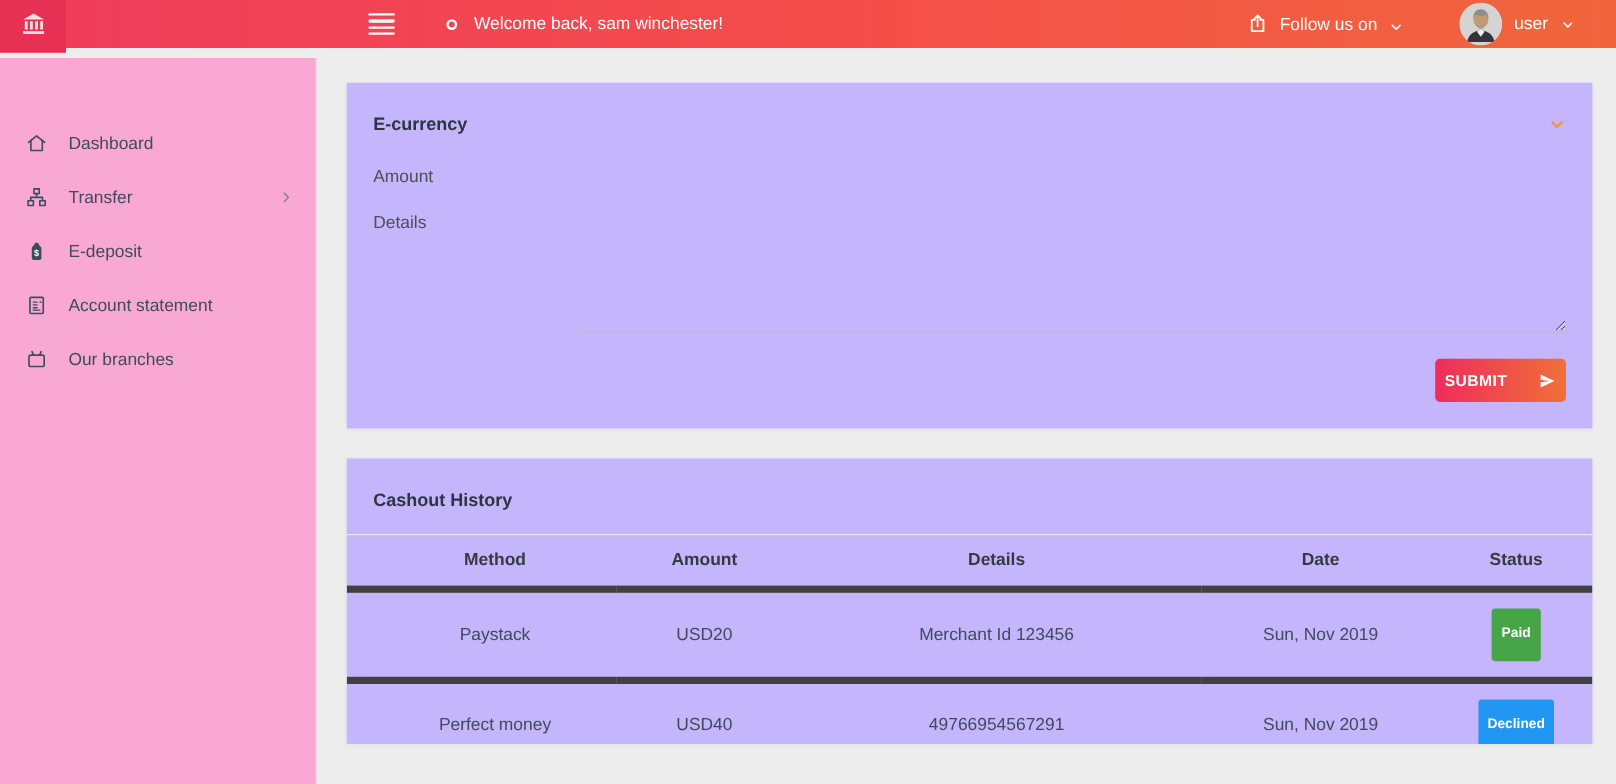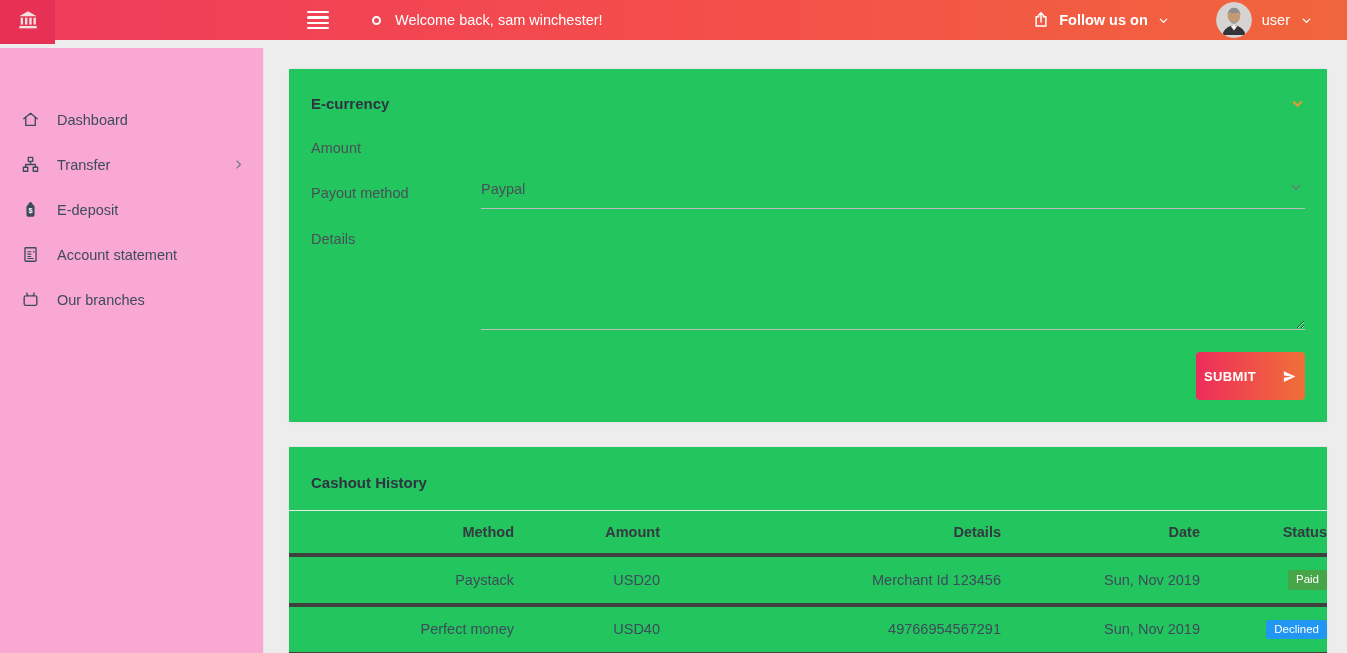--- a/index.html
+++ b/index.html
@@ -21,41 +21,41 @@
   }
   .hamburger { margin-left:252px; cursor:pointer; display:flex; flex-direction:column; gap:3px; }
   .hamburger span { display:block; width:22px; height:2.4px; background:#fff; border-radius:2px; }
   .welcome-wrap { margin-left:43px; display:flex; align-items:center; color:#fff; }
   .circle-icon {
     width:9px; height:9px; border:2.4px solid #fff; border-radius:50%;
     display:inline-block; margin-right:14px;
   }
   .welcome-text { font-size:14.5px; }
   .top-right { margin-left:auto; display:flex; align-items:center; color:#fff; padding-right:34px; }
-  .follow-wrap { display:flex; align-items:center; gap:9px; cursor:pointer;font-weight:bold; }
+  .follow-wrap { display:flex; align-items:flex-end; gap:9px; cursor:pointer; }
   .follow-wrap .label { font-size:14.5px; }
   .user-wrap { display:flex; align-items:center; gap:10px; margin-left:46px; cursor:pointer; }
   .avatar { width:36px; height:36px; border-radius:50%; overflow:hidden; flex:0 0 36px; }
   .user-label { font-size:14.5px; }
   
   .sidebar {
     position:fixed; top:48px; left:0; width:264px; height:605px;
     background:#f9a8d4; border-right:1px solid #e3e4e6; padding-top:49px; z-index:5;
   }
   .side-item {
     height:45px; display:flex; align-items:center; padding:0 18px 0 20px;
     cursor:pointer; color:#3e4b5b;
   }
   .side-item .ic { width:20px; display:flex; justify-content:center; margin-right:17px; }
   .side-item .lbl { font-size:14.5px; }
   .side-item .sub-arrow { margin-left:auto; display:flex; }
   
   .main { position:absolute; left:265px; top:48px; width:1082px; padding:20px 19px 0 23px; }
   .card {
-    background:#22c55e; border:1px solid #e7e7e9; border-radius:2px;
+    background:#c4b5fd; border:1px solid #e7e7e9; border-radius:2px;
     box-shadow:0 1px 2px rgba(0,0,0,.03);
   }
   .card-ecurrency { padding:0 22px 22px; }
   .card-head { display:flex; align-items:center; justify-content:space-between; padding:26px 0 8px; }
   .card-title { font-size:15px; font-weight:bold; color:#2e3440; }
   .collapse-btn { cursor:pointer; display:flex; }
   
   .form { margin-top:20px; }
   .form-row { display:grid; grid-template-columns:170px 1fr; align-items:center; margin-bottom:20px; }
   .form-label { font-size:14.5px; color:#495057; }
@@ -71,41 +71,41 @@
   }
   .select-ctrl .sel-arrow { position:absolute; right:2px; top:4px; }
   .row-details { align-items:start; }
   .row-details .form-label { padding-top:2px; }
   .details-input {
     width:100%; height:101px; border:none; border-bottom:1px solid #bdbdbd;
     outline:none; font:inherit; color:#495057; background:transparent; resize:both;
   }
   .submit-row { display:flex; justify-content:flex-end; margin-top:22px; }
   .submit-btn {
-    width:109px; height:48px; border:none; border-radius:4px; cursor:pointer;
+    width:109px; height:36px; border:none; border-radius:4px; cursor:pointer;
     background:linear-gradient(90deg,#ee2c5c 0%,#f07038 100%);
     color:#fff; font-family:inherit; font-size:13px; font-weight:bold; letter-spacing:.4px;
     display:flex; align-items:center; justify-content:center; gap:26px;
   }
   
   .card-cashout { margin-top:23px; height:240px; overflow:hidden; padding:0; }
   .cashout-title { padding:27px 22px 19px; font-size:15px; font-weight:bold; color:#2e3440; }
   table.cashout { width:100%; border-collapse:collapse; }
   table.cashout th, table.cashout td {
-    text-align:right; font-size:14.5px; color:#3e4b5b; padding:13px 0;
-    border-bottom:4px solid #404040;
+    text-align:center; font-size:14.5px; color:#3e4b5b; padding:13px 0;
+    border-bottom:6px solid #404040;
   }
   table.cashout thead th { border-top:1px solid #e9e9eb; font-weight:bold; color:#343a40; }
   .col-method { width:225px; padding-left:22px !important; }
   .col-amount { width:146px; }
   .col-details { width:341px; }
   .col-date { width:199px; }
   .badge {
-    display:inline-block; padding:4px 8px; border-radius:3px;
-    color:#fff; font-size:11.5px; font-weight:normal; line-height:1;
+    display:inline-block; padding:16px 8px; border-radius:3px;
+    color:#fff; font-size:11.5px; font-weight:bold; line-height:1;
   }
 </style>
 </head>
 <body>
 
 <header class="topbar">
   <div class="logo-box">
     <span style="display:flex">
       <svg width="22" height="22" viewBox="0 0 24 24" fill="#f3dfe2">
         <path d="M12 2.5L2.5 8h19L12 2.5z"></path>
@@ -241,31 +241,20 @@
             <path d="M6 9.5l6 6 6-6"></path>
           </svg>
       </span>
     </div>
 
     <div class="form">
       <div class="form-row">
         <label class="form-label">Amount</label>
       </div>
 
-      <div class="form-row">
-        <label class="form-label">Payout method</label>
-        <div class="select-ctrl">
-          <span>Paypal</span>
-          <span class="sel-arrow">
-            <svg width="14" height="14" viewBox="0 0 24 24" fill="none" stroke="#6f6f6f" stroke-width="2" stroke-linecap="round" stroke-linejoin="round">
-                <path d="M6 9.5l6 6 6-6"></path>
-              </svg>
-          </span>
-        </div>
-      </div>
 
       <div class="form-row row-details">
         <label class="form-label">Details</label>
         <textarea class="details-input" style=""></textarea>
       </div>
 
       <div class="submit-row">
         <button class="submit-btn">
           <span>SUBMIT</span>
           <span style="display:flex">

